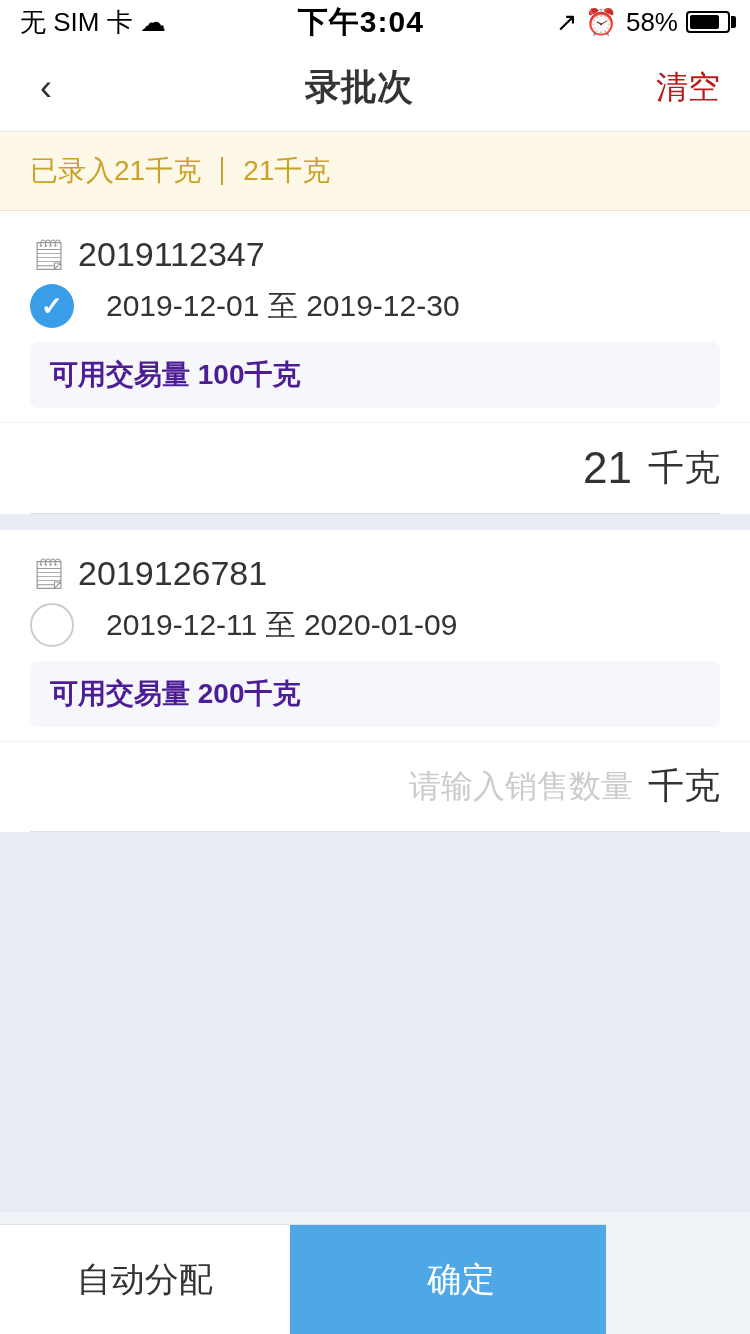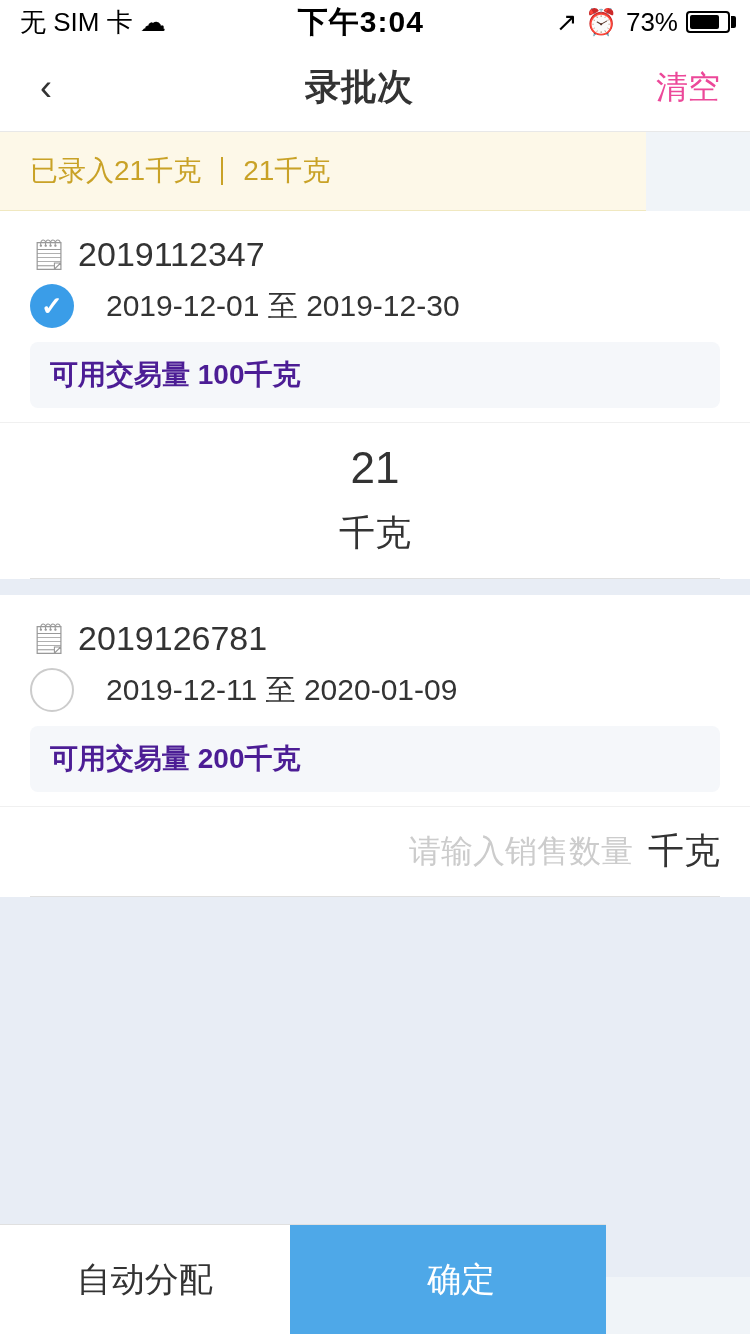--- a/index.html
+++ b/index.html
@@ -87,27 +87,27 @@
       cursor: pointer;
       padding: 10px;
     }
     .nav-title {
       font-size: 36px;
       font-weight: 600;
       color: #333;
     }
     .nav-clear {
       font-size: 32px;
-      color: #ec4899;
+      color: #b91c1c;
       cursor: pointer;
     }
 
     
     .info-banner {
-      width: 646px;
+      width: 750px;
       background: #fdf8e8;
       padding: 20px 30px;
       display: flex;
       align-items: center;
       gap: 20px;
       border-bottom: 1px solid #f0e8c0;
     }
     .info-banner-text {
       font-size: 28px;
       color: #c9a227;
@@ -181,21 +181,20 @@
 
     
     .quantity-row {
       padding: 20px 30px;
       display: flex;
       align-items: center;
       justify-content: flex-end;
       gap: 16px;
       border-top: 1px solid #f0f0f0;
       background: #fff;
-      flex-direction: column;
     }
     .quantity-value {
       font-size: 44px;
       font-weight: 400;
       color: #333;
     }
     .quantity-unit {
       font-size: 36px;
       color: #333;
     }
@@ -280,21 +279,21 @@
 <body>
 
 <div class="status-bar">
   <div class="status-bar-left">
     <span>无 SIM 卡 ☁</span>
   </div>
   <div class="status-bar-center">下午3:04</div>
   <div class="status-bar-right">
     <span>↗</span>
     <span>⏰</span>
-    <span>73%</span>
+    <span>58%</span>
     <div class="battery-icon">
       <div class="battery-fill"></div>
     </div>
   </div>
 </div>
 
 <div class="nav-bar">
   <span class="nav-back">‹</span>
   <span class="nav-title">录批次</span>
   <span class="nav-clear">清空</span>

